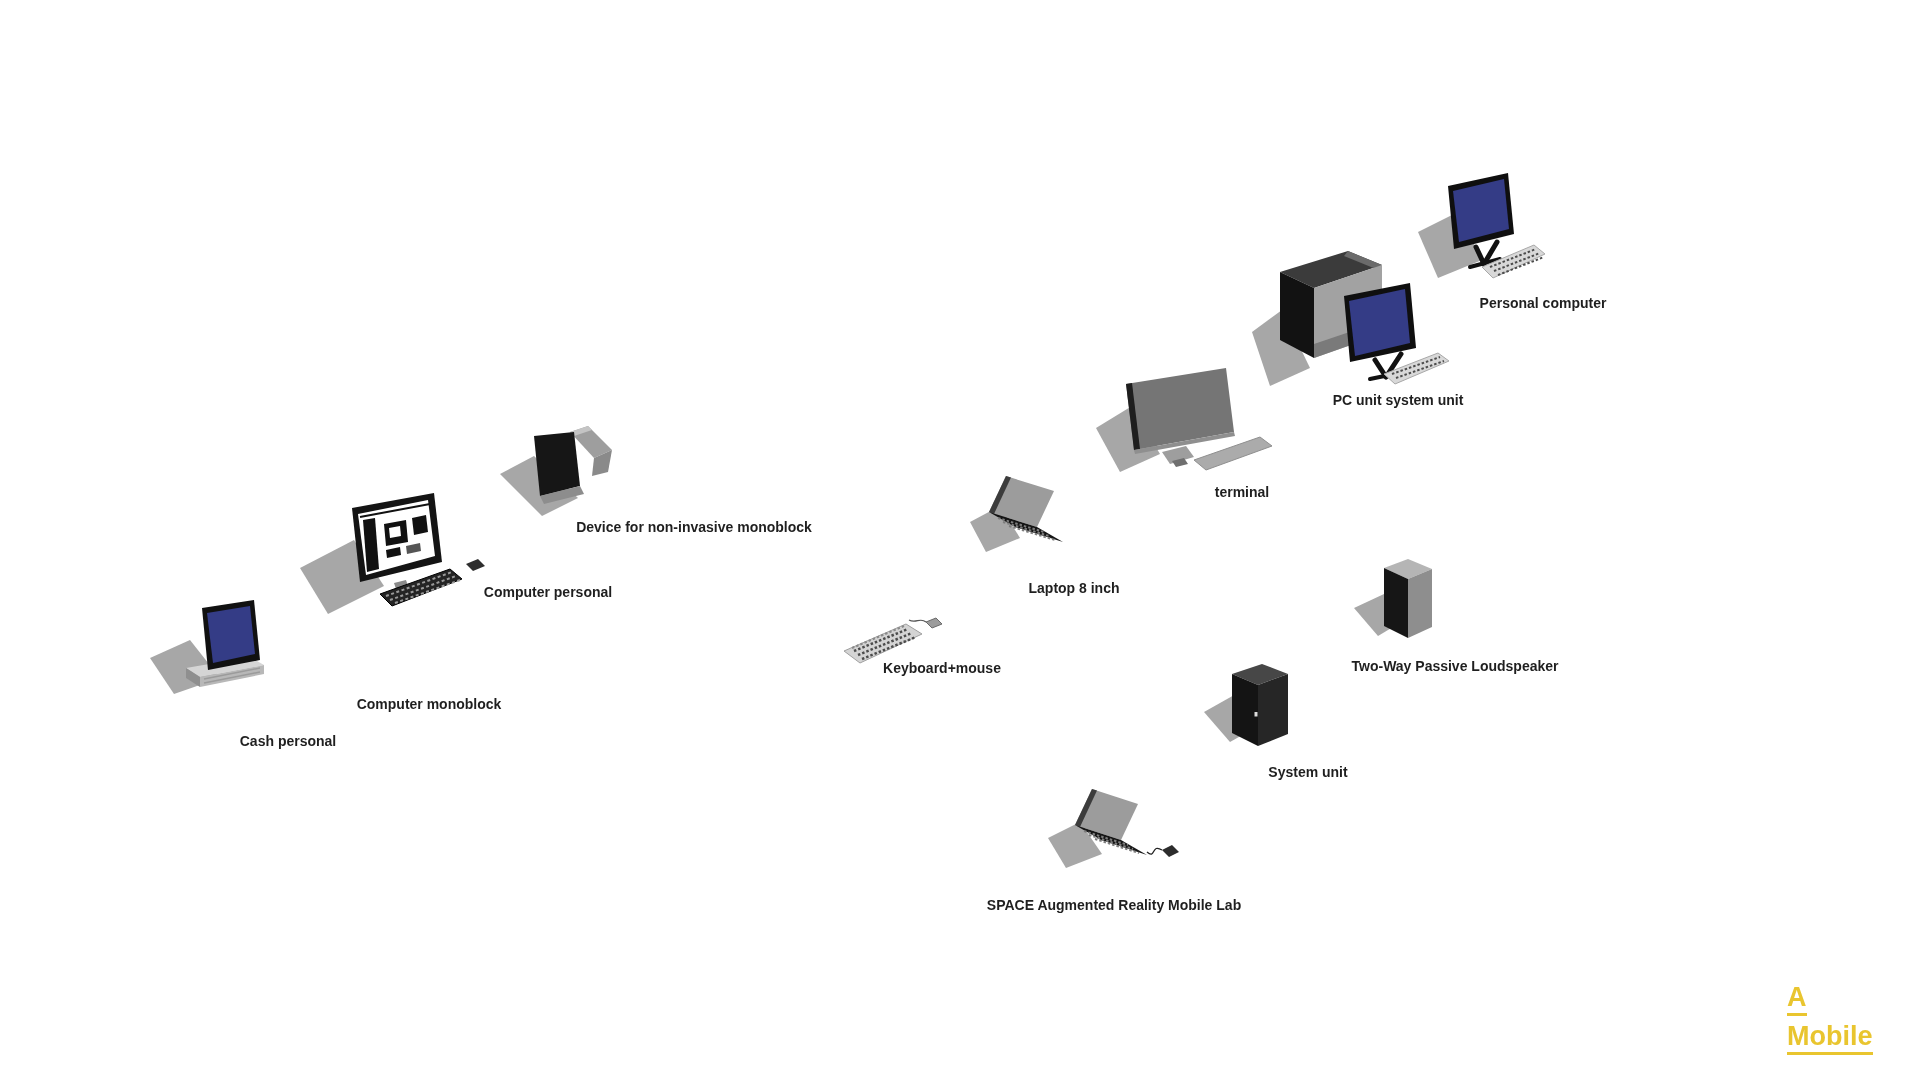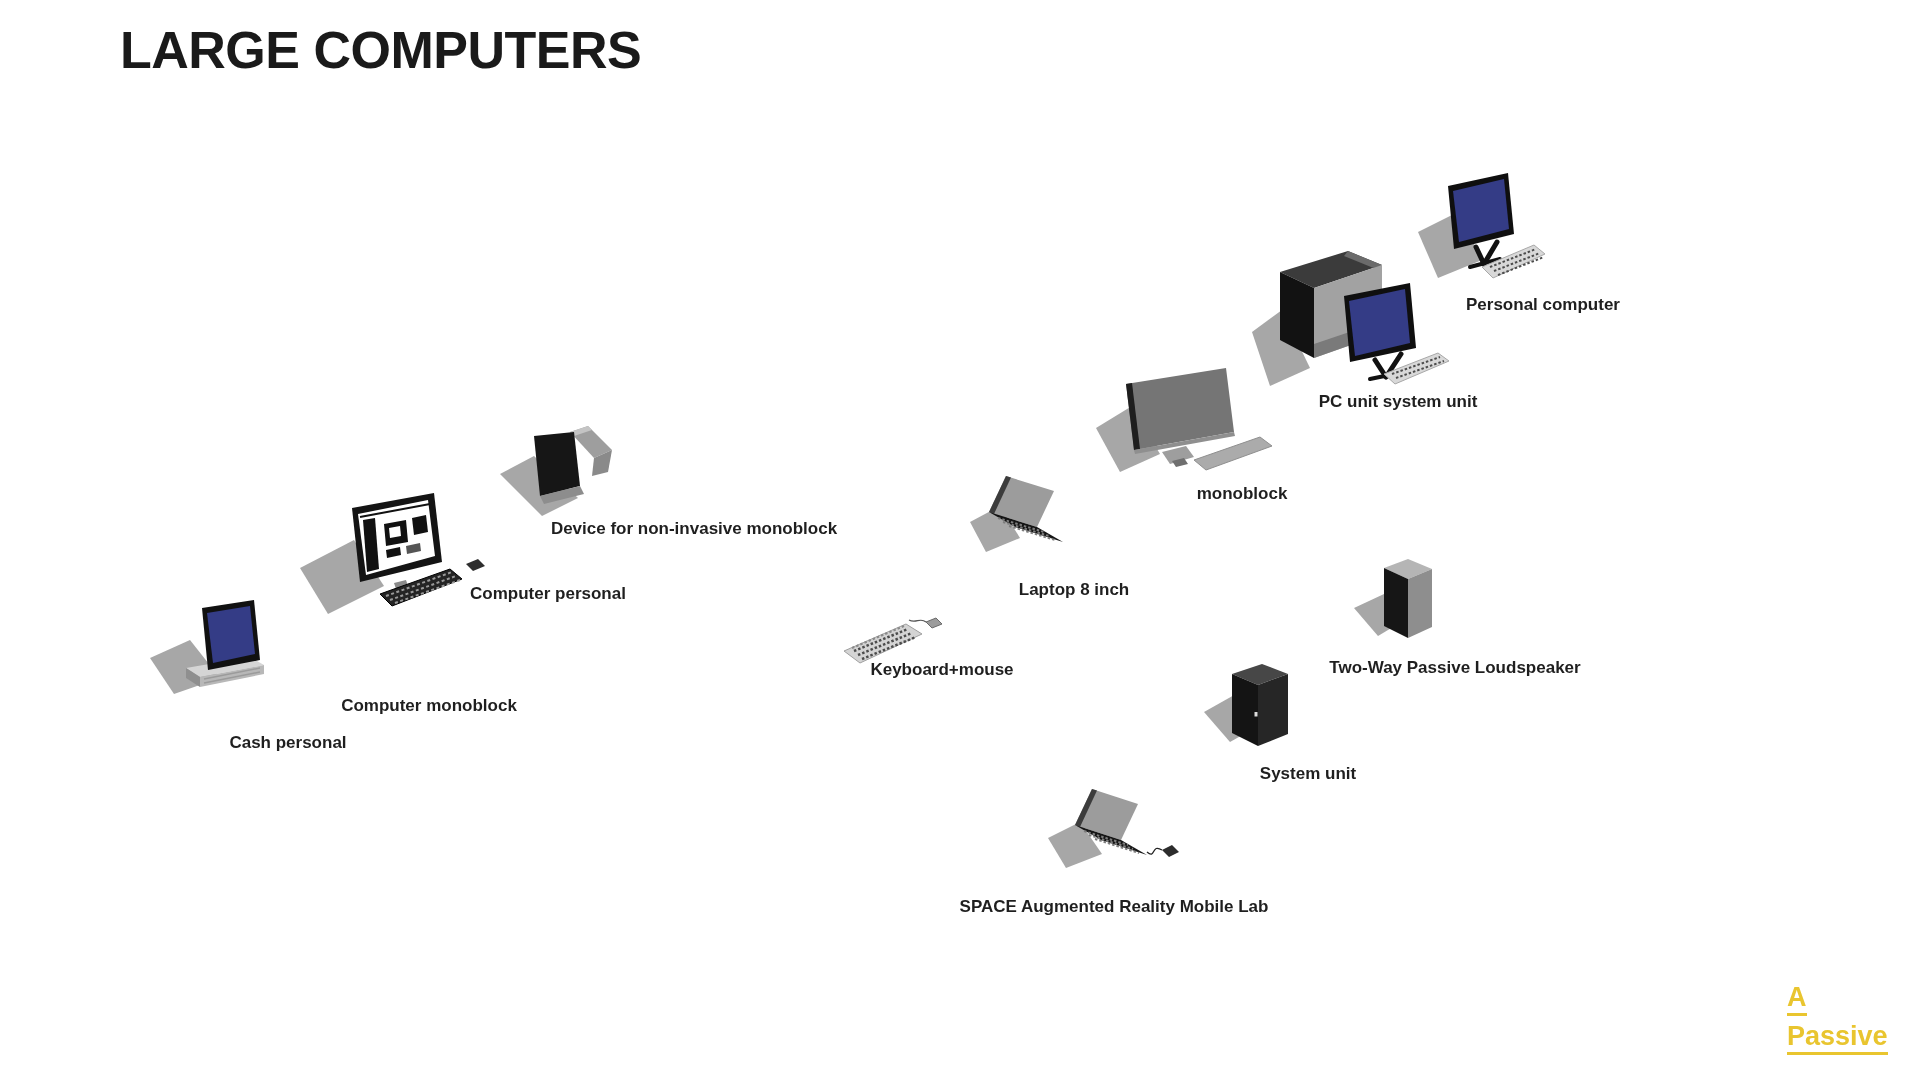--- a/index.html
+++ b/index.html
@@ -26,21 +26,21 @@
     font-size:52px;
     font-weight:800;
     letter-spacing:-0.5px;
     color:var(--text);
     white-space:nowrap;
   }
   .item-svg{position:absolute;display:block;}
   .item-label{
     position:absolute;
     transform:translateX(-50%);
-    font-size:17px;
+    font-size:14px;
     font-weight:700;
     color:#1f1f1f;
     white-space:nowrap;
     text-align:center;
   }
   .sh{fill:var(--shadow);}
   .screen-fill{fill:var(--screen);}
   .logo{
     position:absolute;
     left:1787px;
@@ -60,21 +60,20 @@
     display:inline-block;
     border-bottom:3px solid var(--accent);
     padding-bottom:2px;
   }
 </style>
 </head>
 <body>
 
 <div class="page">
 
-  <h1 class="page-title">LARGE COMPUTERS</h1>
 
   <svg class="item-svg" style="left:148px;top:598px" width="145" height="100" viewBox="0 0 145 100">
     <polygon class="sh" points="2,60 42,42 72,80 26,96"></polygon>
     <polygon points="38,70 102,59 116,67 52,79" fill="#d5d5d5"></polygon>
     <polygon points="38,70 52,79 52,89 38,80" fill="#8f8f8f"></polygon>
     <polygon points="52,79 116,67 116,76 52,89" fill="#b8b8b8"></polygon>
     <path d="M56,81 L112,70 M56,85 L112,74" stroke="#9b9b9b" stroke-width="1.5" fill="none"></path>
     <polygon points="54,10 106,2 112,62 60,72" fill="#111111"></polygon>
     <polygon class="screen-fill" points="59,15 102,8 107,56 65,65"></polygon>
   </svg>
@@ -140,21 +139,21 @@
 
   <svg class="item-svg" style="left:1096px;top:366px" width="195" height="115" viewBox="0 0 195 115">
     <polygon class="sh" points="0,62 36,40 64,88 24,106"></polygon>
     <polygon points="30,18 130,2 138,66 38,84" fill="#757575"></polygon>
     <polygon points="30,18 36,17 44,83 38,84" fill="#1e1e1e"></polygon>
     <polygon points="38,84 138,66 139,70 39,88" fill="#8f8f8f"></polygon>
     <polygon points="66,86 90,80 98,91 74,98" fill="#9e9e9e"></polygon>
     <polygon points="76,95 88,92 92,98 80,101" fill="#6f6f6f"></polygon>
     <polygon points="98,94 164,71 176,80 110,104" fill="#ababab" stroke="#8f8f8f" stroke-width="1"></polygon>
   </svg>
-  <div class="item-label" style="left:1242px;top:484px">monoblock</div>
+  <div class="item-label" style="left:1242px;top:484px">terminal</div>
 
   <svg class="item-svg" style="left:1252px;top:248px" width="200" height="145" viewBox="0 0 200 145">
     <polygon class="sh" points="0,84 30,62 58,120 18,138"></polygon>
     <polygon points="28,24 96,3 130,17 62,40" fill="#3b3b3b"></polygon>
     <polygon points="96,3 130,17 124,21 92,8" fill="#6b6b6b"></polygon>
     <polygon points="28,24 62,40 62,110 28,92" fill="#121212"></polygon>
     <polygon points="62,40 130,17 130,86 62,110" fill="#a2a2a2"></polygon>
     <polygon points="62,96 130,73 130,86 62,110" fill="#7a7a7a"></polygon>
     <polygon points="92,48 158,35 164,100 98,114" fill="#0f0f0f"></polygon>
     <polygon class="screen-fill" points="97,53 153,41 158,95 103,108"></polygon>
@@ -188,16 +187,16 @@
     <polygon class="sh" points="0,50 32,32 58,62 26,80"></polygon>
     <polygon points="28,12 58,2 84,12 54,23" fill="#474747"></polygon>
     <polygon points="28,12 54,23 54,84 28,71" fill="#141414"></polygon>
     <polygon points="54,23 84,12 84,72 54,84" fill="#262626"></polygon>
     <rect x="50.5" y="50" width="3" height="4.5" fill="#dcdcdc"></rect>
   </svg>
   <div class="item-label" style="left:1308px;top:764px">System unit</div>
 
   <a class="logo">
     <span>A</span>
-    <span>Passive</span>
+    <span>Mobile</span>
   </a>
 
 </div>
 
 </body></html>

